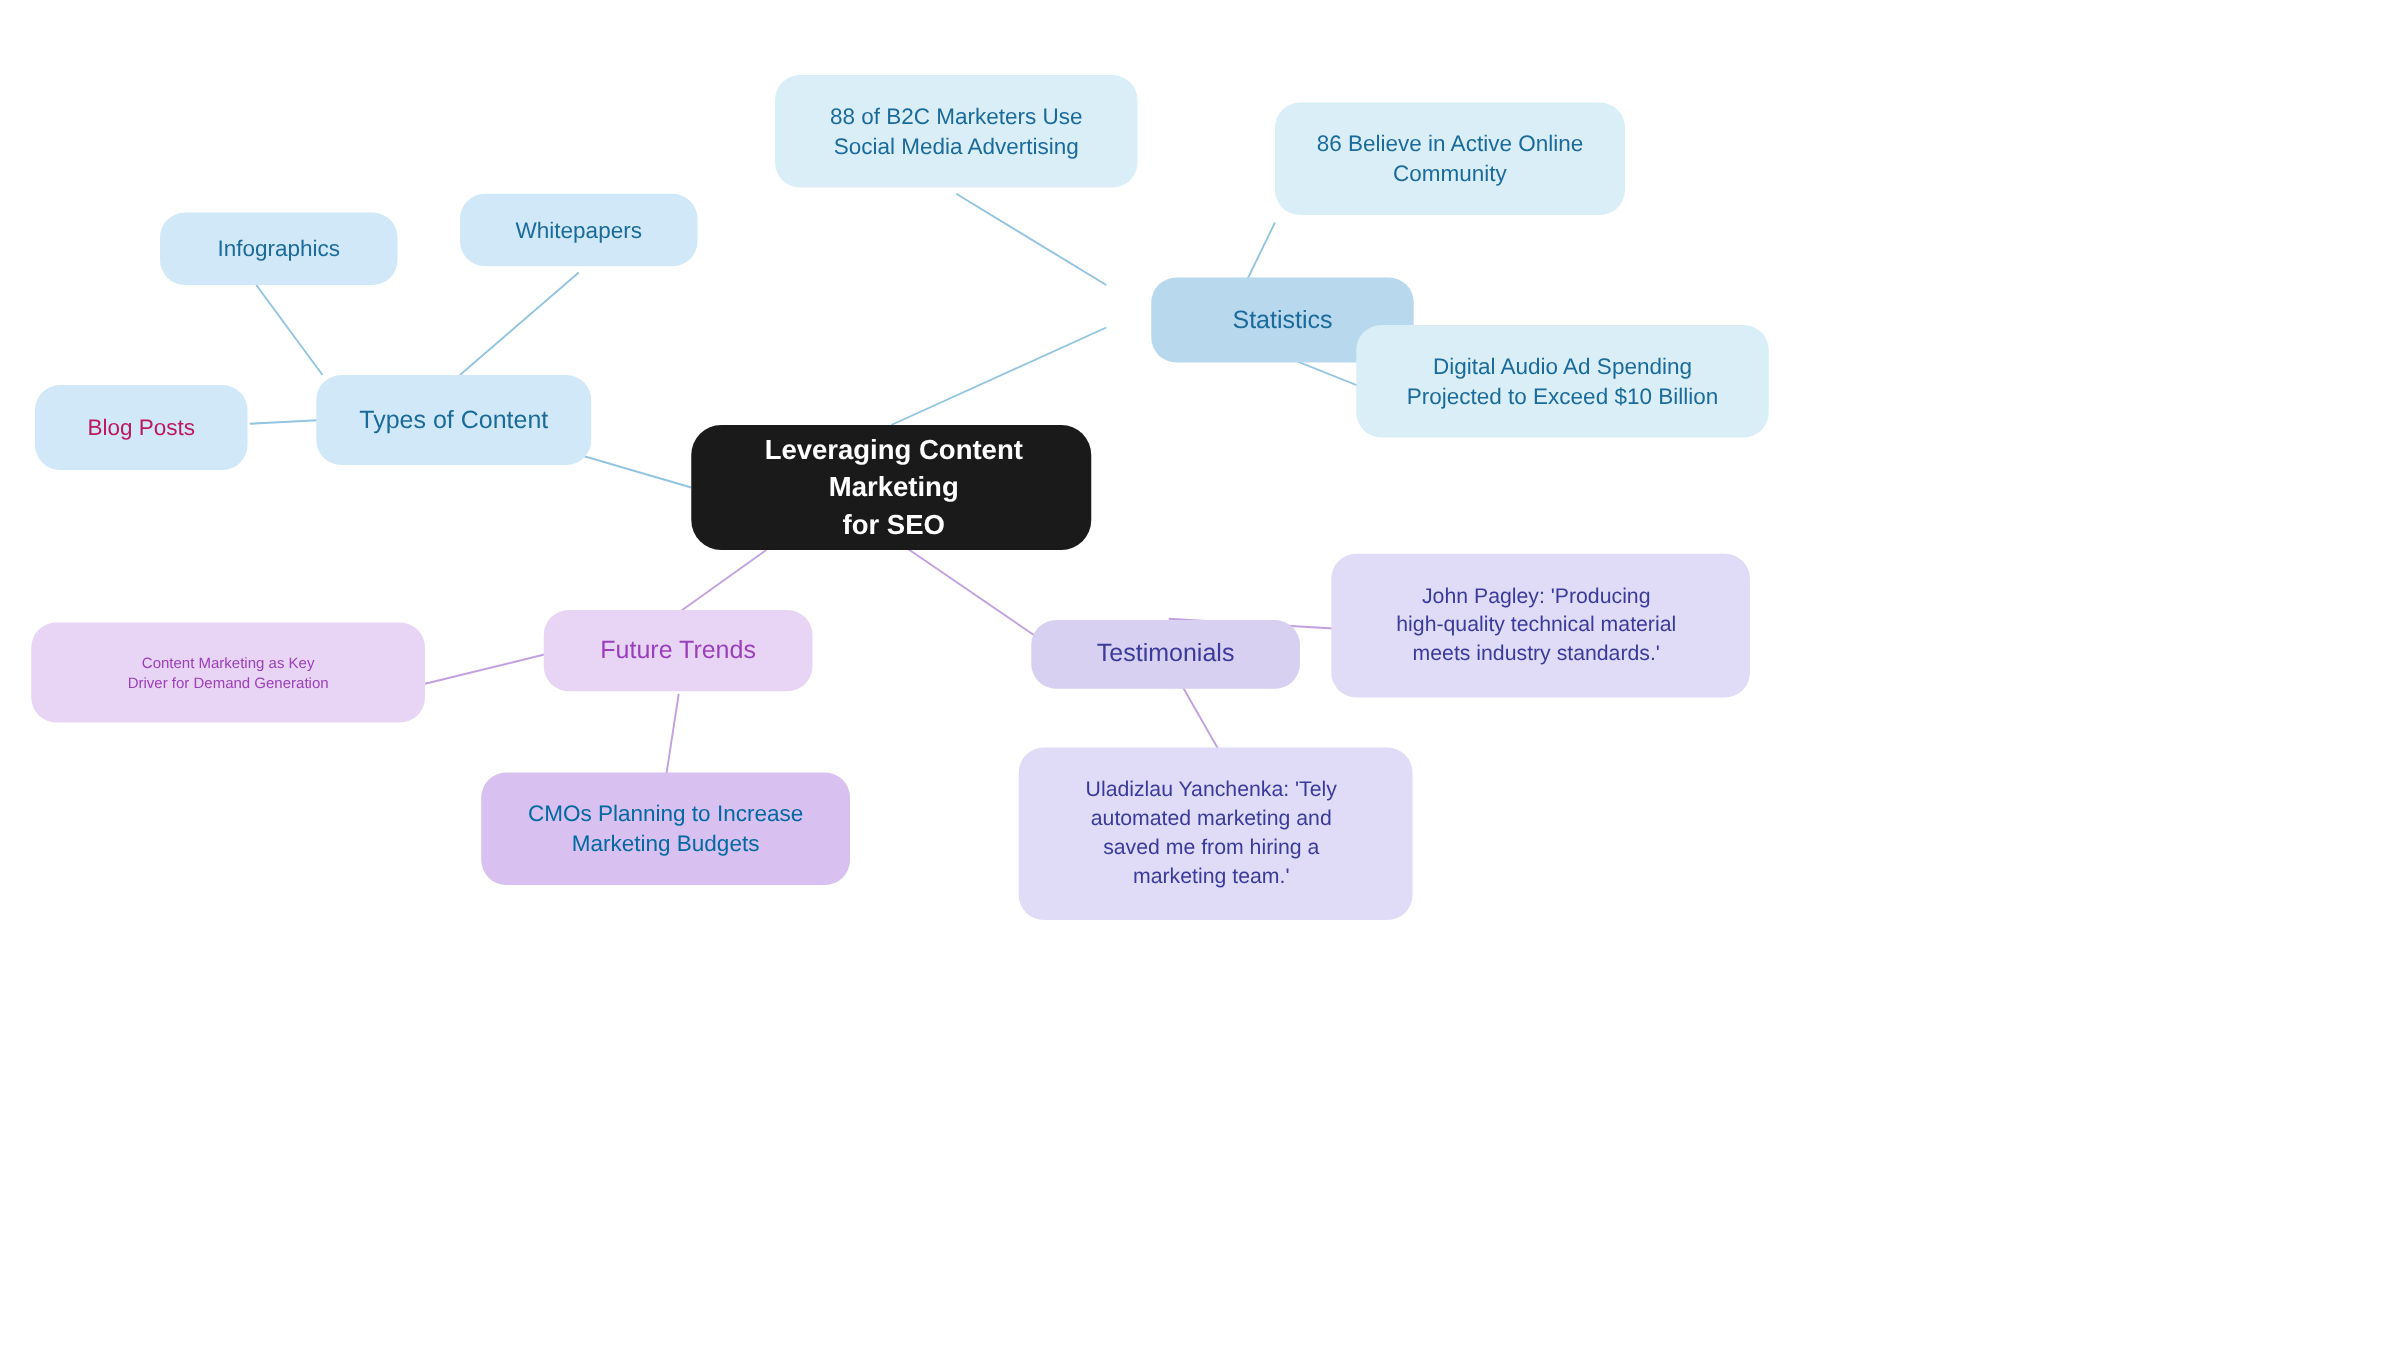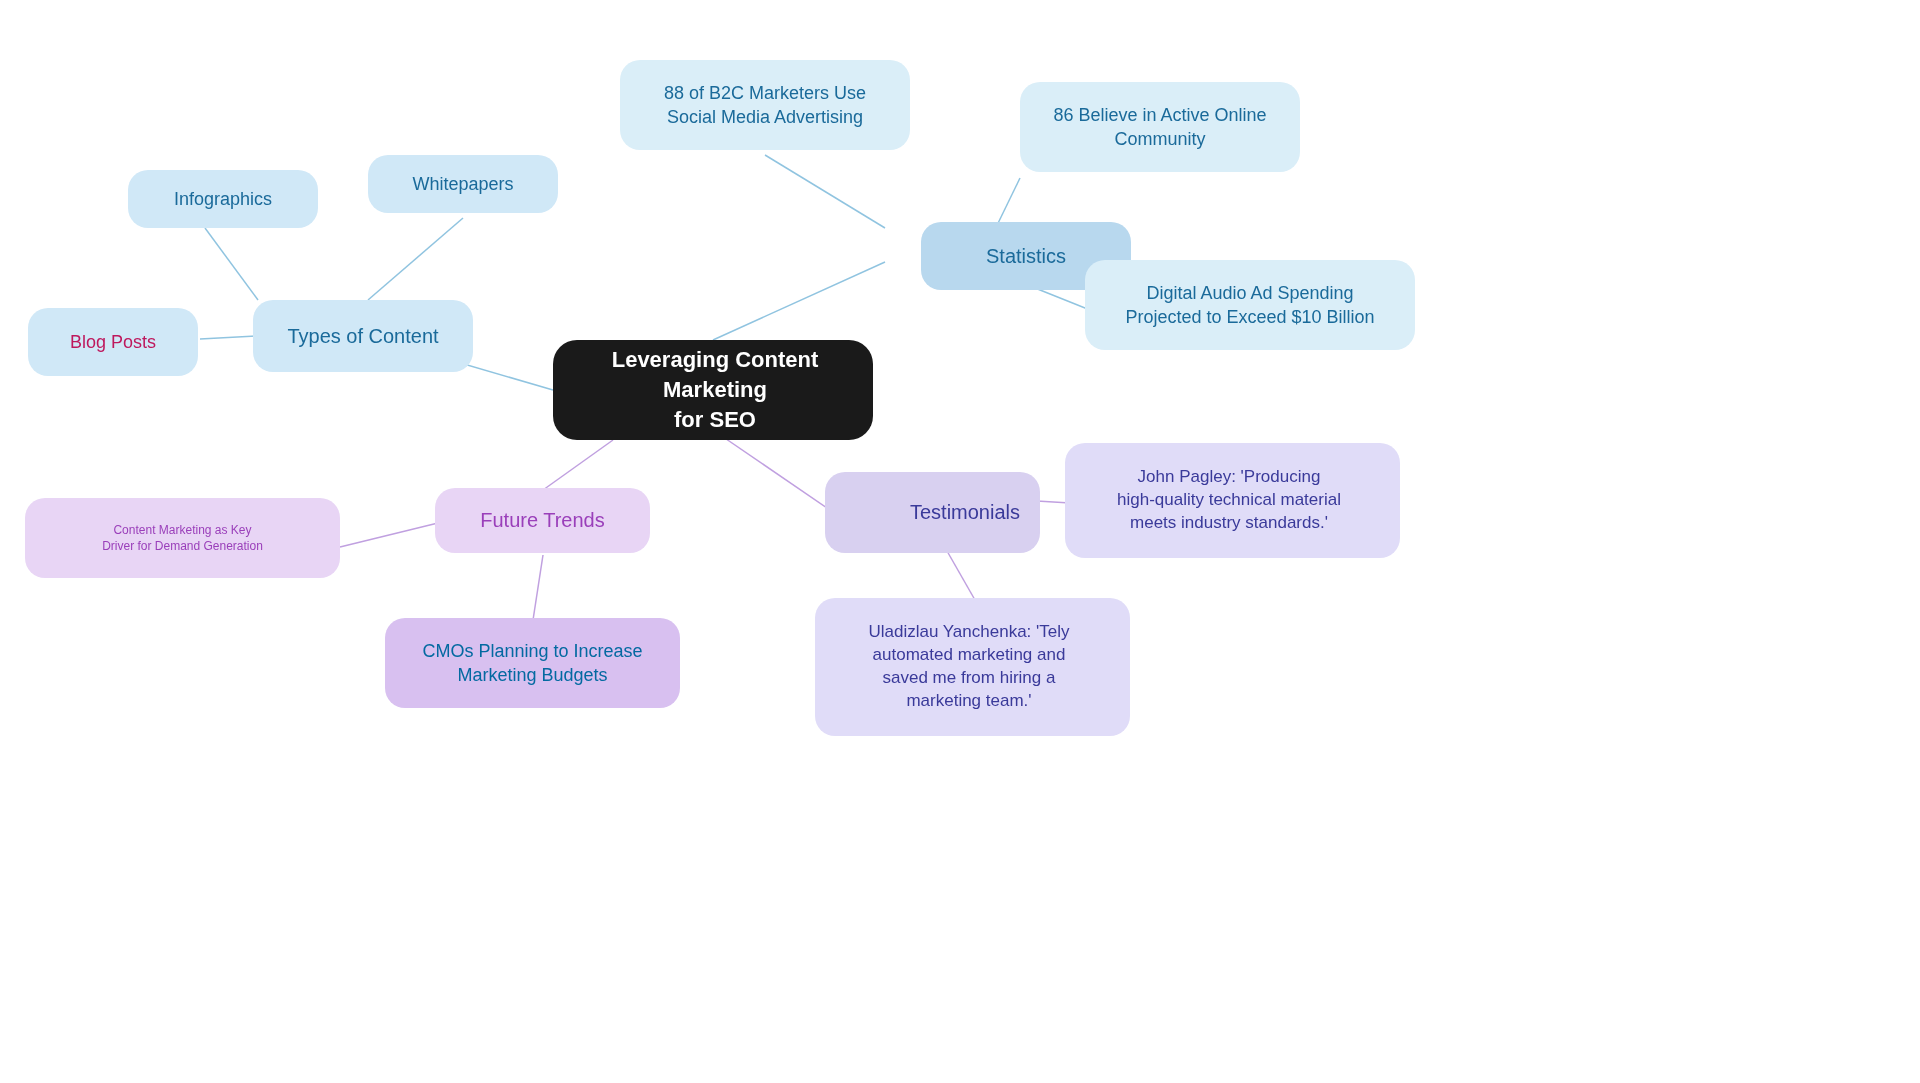--- a/index.html
+++ b/index.html
@@ -152,21 +152,21 @@
 <div class="node node-purple-light" style="left:25px; top:498px; width:315px; height:80px; font-size:12px; color:#9a3fba;">
   <span style="white-space:pre-line;">Content Marketing as Key
 Driver for Demand Generation</span>
 </div>
 
 <div class="node node-purple-medium" style="left:385px; top:618px; width:295px; height:90px; font-size:18px; color:#0369a1;">
   <span style="white-space:pre-line;">CMOs Planning to Increase
 Marketing Budgets</span>
 </div>
 
-<div class="node node-lavender" style="left:825px; top:472px; width:215px; height:81px; font-size:20px; color:#3a3a9a;justify-content:flex-end;">
+<div class="node node-lavender" style="left:825px; top:496px; width:215px; height:55px; font-size:20px; color:#3a3a9a;">
   <span>Testimonials</span>
 </div>
 
 <div class="node node-lavender-light" style="left:1065px; top:443px; width:335px; height:115px; font-size:17px; color:#3a3a9a;">
   <span style="white-space:pre-line;">John Pagley: 'Producing
 high-quality technical material
 meets industry standards.'</span>
 </div>
 
 <div class="node node-lavender-light" style="left:815px; top:598px; width:315px; height:138px; font-size:17px; color:#3a3a9a;">

